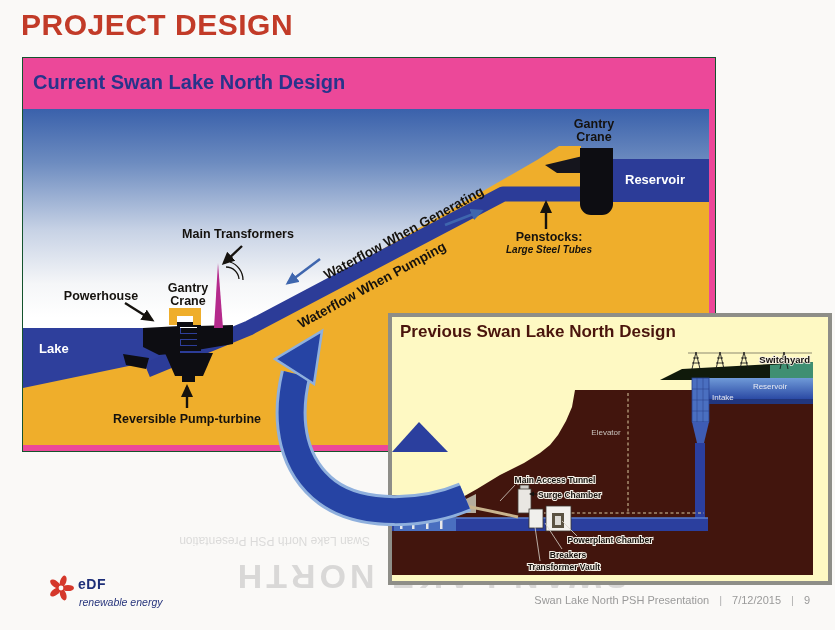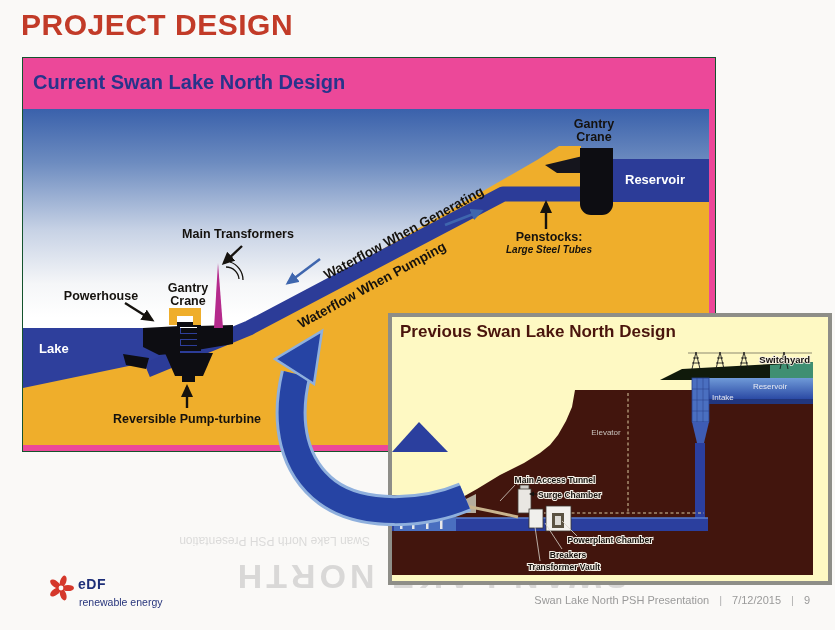--- a/index.html
+++ b/index.html
@@ -39,21 +39,21 @@
   }
   .inset-title{
     position:absolute;left:8px;top:5px;
     font-size:17px;font-weight:bold;color:#4a140c;z-index:2;white-space:nowrap;
   }
   .inset-svg{position:absolute;left:0;top:0;}
   .arrow-svg{position:absolute;left:255px;top:318px;z-index:5;pointer-events:none;}
   .footer-logo{position:absolute;left:46px;top:570px;width:170px;height:48px;z-index:1;}
   .logo-mark{position:absolute;left:0;top:2px;}
   .logo-text{position:absolute;left:32px;top:6px;font-size:14px;font-weight:bold;color:#1e2f78;letter-spacing:.5px;}
-  .logo-sub{position:absolute;left:33px;top:26px;font-size:10.5px;color:#27357c;}
+  .logo-sub{position:absolute;left:33px;top:26px;font-size:10.5px;color:#27357c;font-style:italic;}
   .footer-right{
     position:absolute;left:430px;top:594px;width:380px;text-align:right;
     font-size:11px;color:#9a9a9a;z-index:1;
   }
   .footer-right .sep{padding:0 10px;color:#b0b0b0;}
   svg text{font-family:"Liberation Sans", sans-serif;}
 </style>
 </head>
 <body>
 

